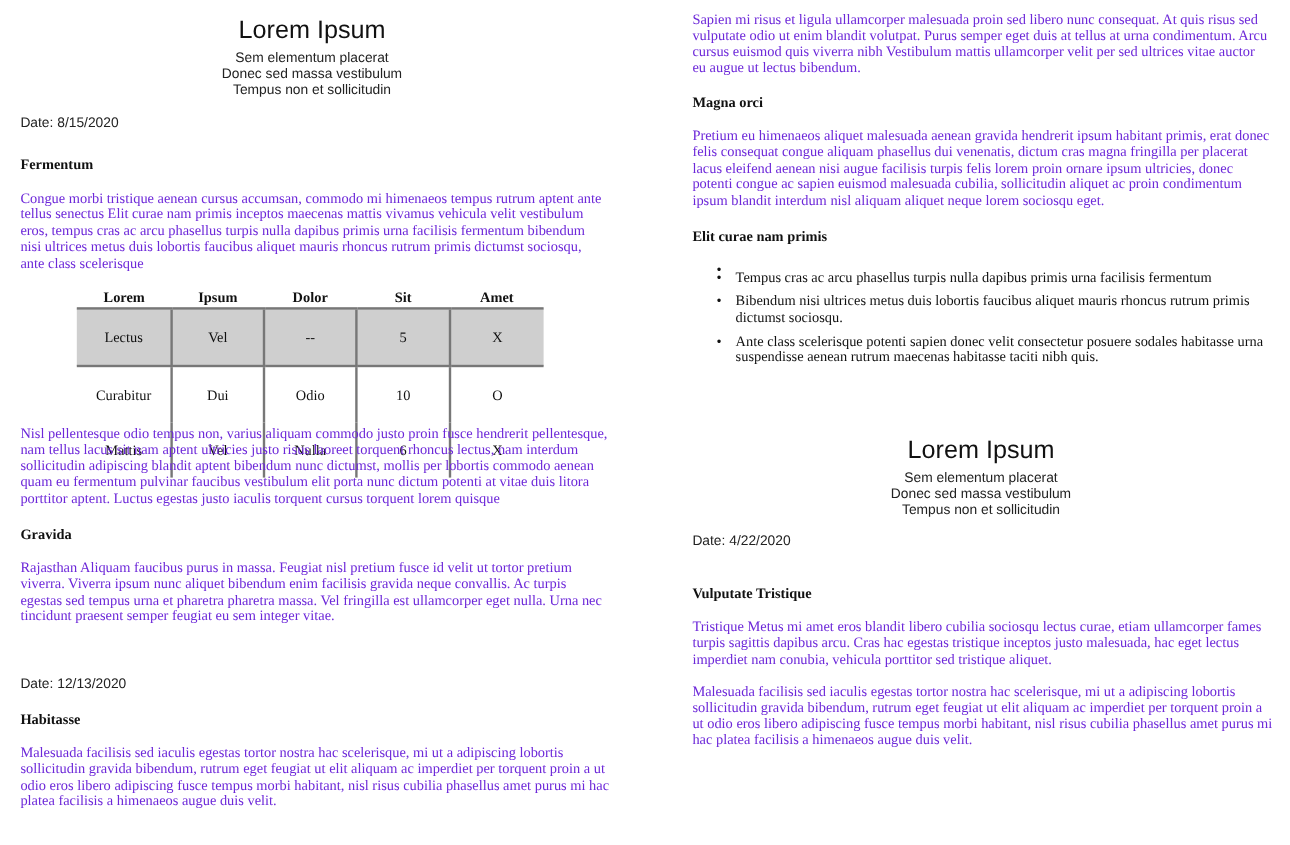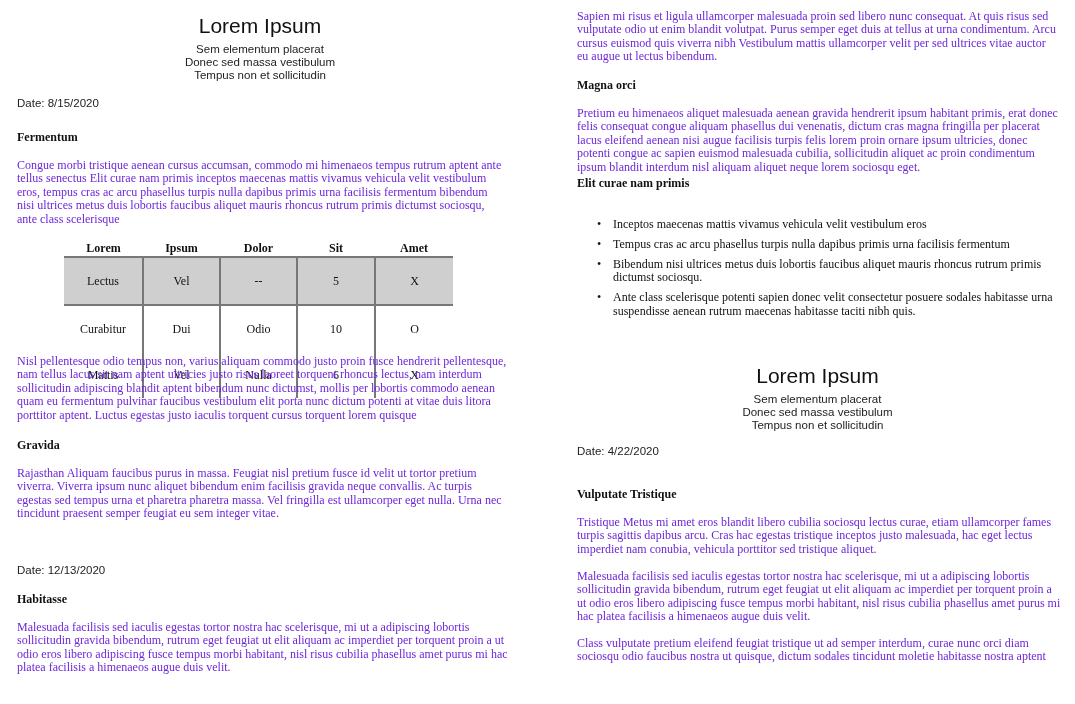--- a/index.html
+++ b/index.html
@@ -93,35 +93,34 @@
   <div class="heading" style="left:17px; top:592px;">Habitasse</div>
   <div class="para" style="left:17px; top:621px; width:495px;">Malesuada facilisis sed iaculis egestas tortor nostra hac scelerisque, mi ut a adipiscing lobortis sollicitudin gravida bibendum, rutrum eget feugiat ut elit aliquam ac imperdiet per torquent proin a ut odio eros libero adipiscing fusce tempus morbi habitant, nisl risus cubilia phasellus amet purus mi hac platea facilisis a himenaeos augue duis velit.</div>
 </div>
 
 <div class="page page-right">
   <div class="para" style="left:17px; top:10px; width:480px;">Sapien mi risus et ligula ullamcorper malesuada proin sed libero nunc consequat. At quis risus sed vulputate odio ut enim blandit volutpat. Purus semper eget duis at tellus at urna condimentum. Arcu cursus euismod quis viverra nibh Vestibulum mattis ullamcorper velit per sed ultrices vitae auctor eu augue ut lectus bibendum.</div>
 
   <div class="heading" style="left:17px; top:78px;">Magna orci</div>
   <div class="para" style="left:17px; top:107px; width:485px;">Pretium eu himenaeos aliquet malesuada aenean gravida hendrerit ipsum habitant primis, erat donec felis consequat congue aliquam phasellus dui venenatis, dictum cras magna fringilla per placerat lacus eleifend aenean nisi augue facilisis turpis felis lorem proin ornare ipsum ultricies, donec potenti congue ac sapien euismod malesuada cubilia, sollicitudin aliquet ac proin condimentum ipsum blandit interdum nisl aliquam aliquet neque lorem sociosqu eget.</div>
 
-  <div class="heading" style="left:17px; top:176px;">Elit curae nam primis</div>
+  <div class="heading" style="left:17px; top:190px;">Elit curae nam primis</div>
 
   <ul class="bullets">
-    <li><span class="dot">•</span><span>Inceptos maecenas mattis vivamus vehicula velit vestibulum eros</span></li>
+    <li><span class="dot">•</span></li>
     <li><span class="dot">•</span><span>Tempus cras ac arcu phasellus turpis nulla dapibus primis urna facilisis fermentum</span></li>
     <li><span class="dot">•</span><span>Bibendum nisi ultrices metus duis lobortis faucibus aliquet mauris rhoncus rutrum primis dictumst sociosqu.</span></li>
     <li><span class="dot">•</span><span>Ante class scelerisque potenti sapien donec velit consectetur posuere sodales habitasse urna suspendisse aenean rutrum maecenas habitasse taciti nibh quis.</span></li>
   </ul>
 
   <div class="doc-header" style="top:364px; width:515px;">
     <div class="doc-title">Lorem Ipsum</div>
     <div class="doc-sub" style="margin-top:5px;">Sem elementum placerat</div>
     <div class="doc-sub">Donec sed massa vestibulum</div>
     <div class="doc-sub">Tempus non et sollicitudin</div>
   </div>
 
   <div class="date" style="left:17px; top:445px;">Date: 4/22/2020</div>
 
   <div class="heading" style="left:17px; top:487px;">Vulputate Tristique</div>
   <div class="para" style="left:17px; top:516px; width:480px;">Tristique Metus mi amet eros blandit libero cubilia sociosqu lectus curae, etiam ullamcorper fames turpis sagittis dapibus arcu. Cras hac egestas tristique inceptos justo malesuada, hac eget lectus imperdiet nam conubia, vehicula porttitor sed tristique aliquet.</div>
   <div class="para" style="left:17px; top:570px; width:485px;">Malesuada facilisis sed iaculis egestas tortor nostra hac scelerisque, mi ut a adipiscing lobortis sollicitudin gravida bibendum, rutrum eget feugiat ut elit aliquam ac imperdiet per torquent proin a ut odio eros libero adipiscing fusce tempus morbi habitant, nisl risus cubilia phasellus amet purus mi hac platea facilisis a himenaeos augue duis velit.</div>
-  <div class="para" style="left:17px; top:637px; width:475px;">Class vulputate pretium eleifend feugiat tristique ut ad semper interdum, curae nunc orci diam sociosqu odio faucibus nostra ut quisque, dictum sodales tincidunt moletie habitasse nostra aptent</div>
 </div>
 
 </body></html>

